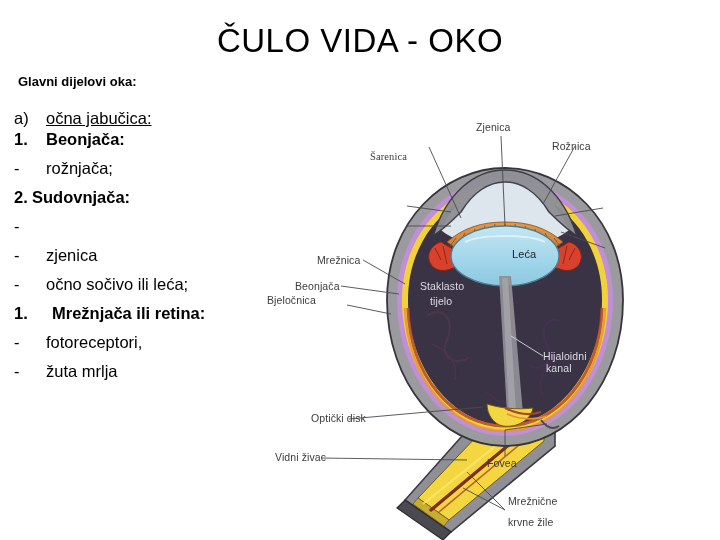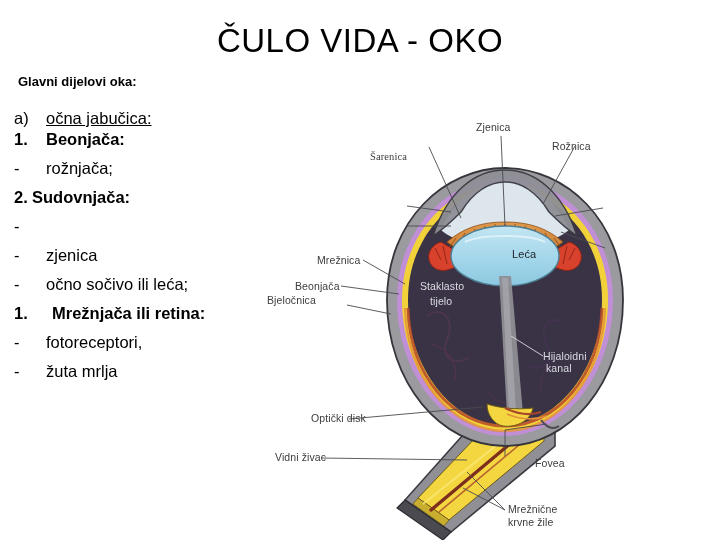--- a/index.html
+++ b/index.html
@@ -329,20 +329,20 @@
     <div class="lbl" style="left:12px;   top:186px;">Bjeločnica</div>
 
     <div class="lbl white two" style="left:165px; top:172px;">Staklasto</div>
     <div class="lbl white two" style="left:175px; top:187px;">tijelo</div>
 
     <div class="lbl white two" style="left:288px; top:242px;">Hijaloidni</div>
     <div class="lbl white two" style="left:291px; top:254px;text-align:center;">kanal</div>
 
     <div class="lbl" style="left:56px;   top:304px;">Optički disk</div>
     <div class="lbl" style="left:20px;   top:343px;">Vidni živac</div>
-    <div class="lbl" style="left:232px;  top:349px;padding-left:48px;">Fovea</div>
-
-    <div class="lbl two" style="left:253px; top:395px;">Mrežnične</div>
+    <div class="lbl" style="left:232px;  top:349px;">Fovea</div>
+
+    <div class="lbl two" style="left:253px; top:387px;">Mrežnične</div>
     <div class="lbl two" style="left:253px; top:408px;">krvne žile</div>
 
   </div>
 
 </div>
 
 </body></html>

